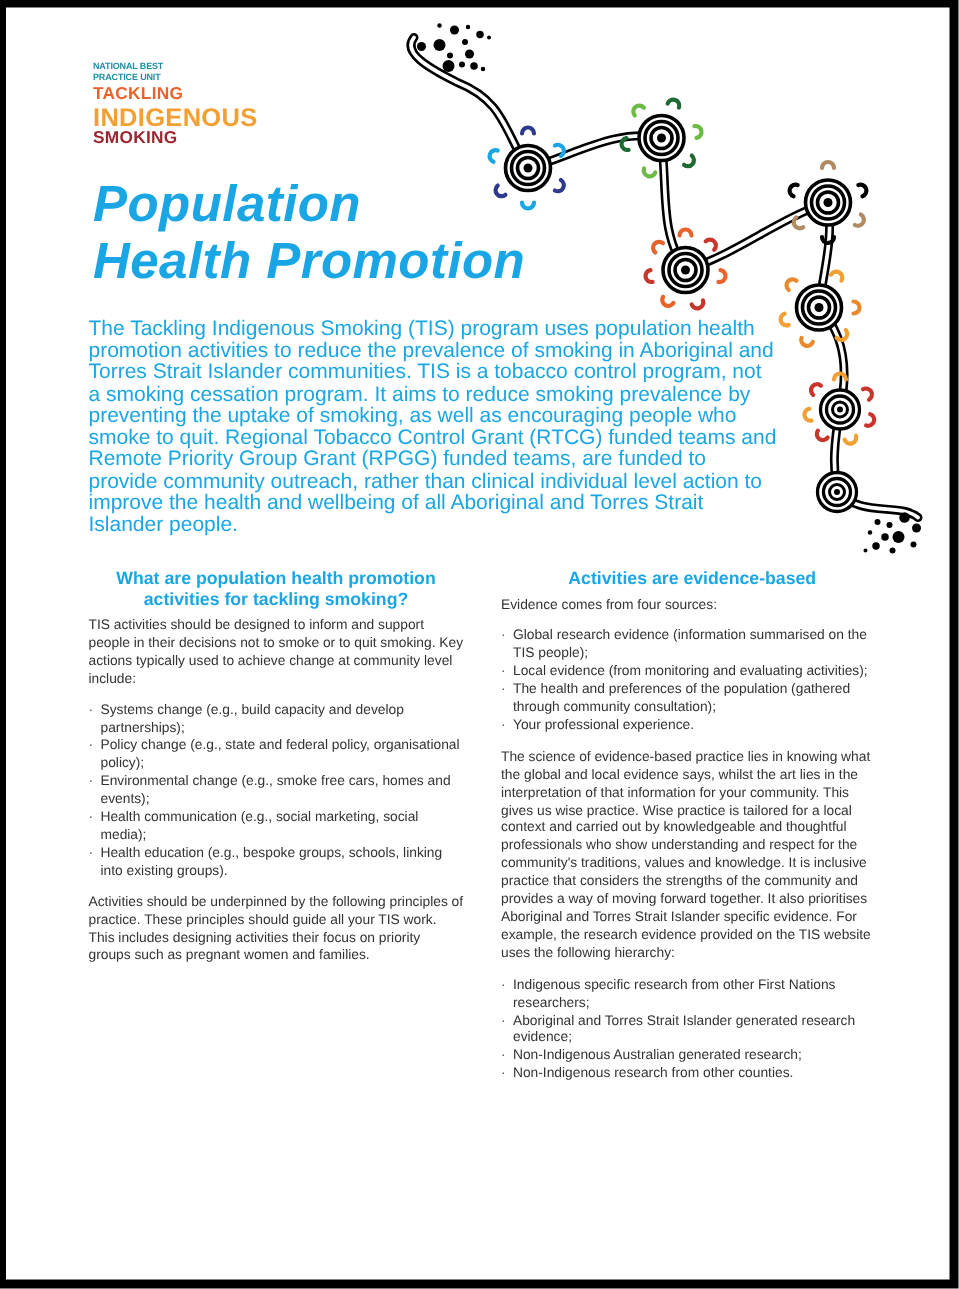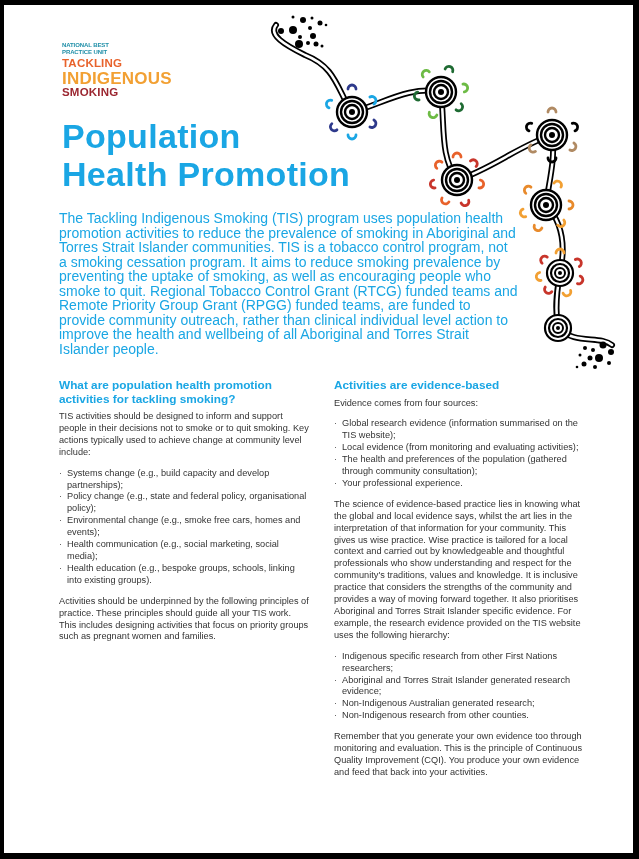--- a/index.html
+++ b/index.html
@@ -4,26 +4,26 @@
 <style>
   html, body { margin:0; padding:0; }
   body { width:639px; height:859px; background:#000; position:relative; overflow:hidden;
          font-family:"Liberation Sans", sans-serif; }
   .page { position:absolute; left:4px; top:5px; width:629px; height:848px; background:#fff; overflow:hidden; }
   .logo { position:absolute; left:58px; top:37px; font-family:"Liberation Sans", sans-serif; font-weight:bold; line-height:1; }
   .logo .nbpu { color:#1f8fa8; font-size:6px; letter-spacing:-0.1px; line-height:6.5px; }
   .logo .t1 { color:#e8622b; font-size:11.5px; margin-top:3px; letter-spacing:0.2px; }
   .logo .t2 { color:#f2a033; font-size:17px; letter-spacing:0.2px; }
   .logo .t3 { color:#9b2630; font-size:11.5px; letter-spacing:0.2px; }
-  .title { position:absolute; left:58px; top:112px; color:#1aa6e4; font-weight:bold; font-size:34px; line-height:38px; letter-spacing:0.3px; margin:0; }
+  .title { position:absolute; left:58px; top:112px; color:#1aa6e4; font-weight:bold; font-size:34px; line-height:38px; letter-spacing:0.3px; margin:0;font-style:italic; }
   .intro { position:absolute; left:55px; top:206px; width:460px; color:#1aa6e4; font-size:14px; line-height:14.5px; margin:0; }
   .col { position:absolute; top:374px; font-size:9.2px; line-height:11.9px; color:#333; }
   .col.left { left:55px; width:250px; }
   .col.right { left:330px; width:255px; }
-  .col h2 { color:#1aa6e4; font-size:11.8px; line-height:13.5px; margin:0 0 5px 0; font-weight:bold; }
+  .col h2 { color:#1aa6e4; font-size:11.8px; line-height:13.5px; margin:0 0 5px 0; font-weight:bold;text-align:center; }
   .col p { margin:0 0 9px 0; }
   .col ul { list-style:none; margin:0 0 9px 0; padding:0; }
   .col li { position:relative; padding-left:8px; }
   .col li::before { content:"·"; position:absolute; left:0; top:0; color:#555; }
   .art { position:absolute; left:0; top:0; }
 </style>
 </head>
 <body>
 
 <div class="page">
@@ -166,35 +166,34 @@
   <div class="col left">
     <h2>What are population health promotion activities for tackling smoking?</h2>
     <p>TIS activities should be designed to inform and support people in their decisions not to smoke or to quit smoking. Key actions typically used to achieve change at community level include:</p>
     <ul>
       <li>Systems change (e.g., build capacity and develop partnerships);</li>
       <li>Policy change (e.g., state and federal policy, organisational policy);</li>
       <li>Environmental change (e.g., smoke free cars, homes and events);</li>
       <li>Health communication (e.g., social marketing, social media);</li>
       <li>Health education (e.g., bespoke groups, schools, linking into existing groups).</li>
     </ul>
-    <p>Activities should be underpinned by the following principles of practice. These principles should guide all your TIS work. This includes designing activities that focus on priority groups such as pregnant women and families.</p>
+    <p>Activities should be underpinned by the following principles of practice. These principles should guide all your TIS work. This includes designing activities their focus on priority groups such as pregnant women and families.</p>
   </div>
 
   <div class="col right">
     <h2>Activities are evidence-based</h2>
     <p>Evidence comes from four sources:</p>
     <ul>
-      <li>Global research evidence (information summarised on the TIS website);</li>
+      <li>Global research evidence (information summarised on the TIS people);</li>
       <li>Local evidence (from monitoring and evaluating activities);</li>
       <li>The health and preferences of the population (gathered through community consultation);</li>
       <li>Your professional experience.</li>
     </ul>
     <p>The science of evidence-based practice lies in knowing what the global and local evidence says, whilst the art lies in the interpretation of that information for your community. This gives us wise practice. Wise practice is tailored for a local context and carried out by knowledgeable and thoughtful professionals who show understanding and respect for the community's traditions, values and knowledge. It is inclusive practice that considers the strengths of the community and provides a way of moving forward together. It also prioritises Aboriginal and Torres Strait Islander specific evidence. For example, the research evidence provided on the TIS website uses the following hierarchy:</p>
     <ul>
       <li>Indigenous specific research from other First Nations researchers;</li>
       <li>Aboriginal and Torres Strait Islander generated research evidence;</li>
       <li>Non-Indigenous Australian generated research;</li>
       <li>Non-Indigenous research from other counties.</li>
     </ul>
-    <p>Remember that you generate your own evidence too through monitoring and evaluation. This is the principle of Continuous Quality Improvement (CQI). You produce your own evidence and feed that back into your activities.</p>
   </div>
 
 </div>
 
 </body></html>

